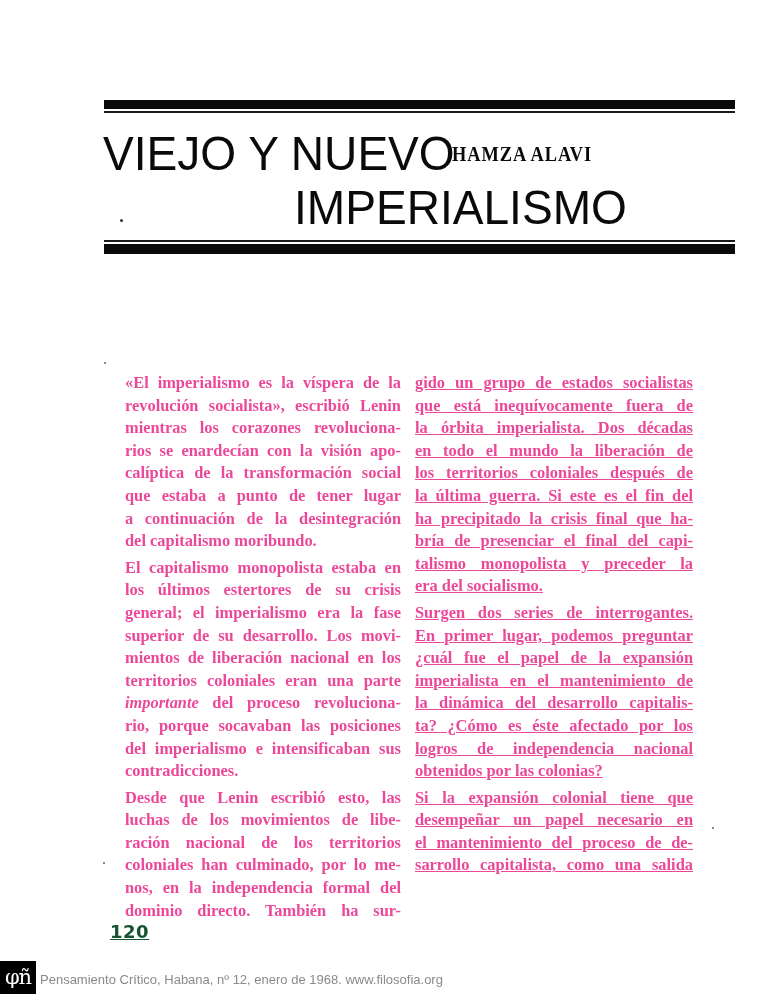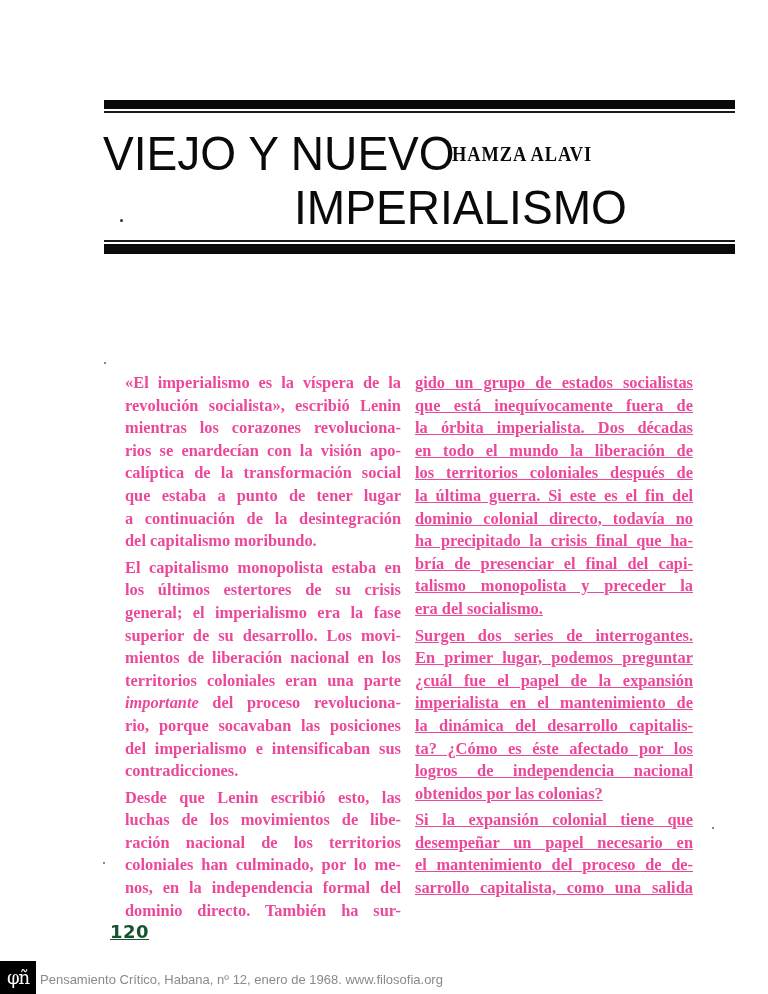--- a/index.html
+++ b/index.html
@@ -128,21 +128,21 @@
       text-decoration: underline;
     }
     
     .footer-logo {
       position: absolute;
       left: 0; top: 961px;
       width: 36px; height: 33px;
       background: #000000;
       color: #ffffff;
       font-family: "DejaVu Serif", serif;
-      font-size: 18px;
+      font-size: 21px;
       line-height: 33px;
       text-align: center;
       letter-spacing: -1px;
     }
     .footer-text {
       position: absolute;
       left: 40px; top: 972px;
       font-family: "Liberation Sans", sans-serif;
       font-size: 13px;
       color: #8a8a8a;
@@ -210,21 +210,20 @@
   </div>
 
   <div class="column col-right">
     <div class="para">
       <span class="line">gido un grupo de estados socialistas</span>
       <span class="line">que está inequívocamente fuera de</span>
       <span class="line">la órbita imperialista. Dos décadas</span>
       <span class="line">en todo el mundo la liberación de</span>
       <span class="line">los territorios coloniales después de</span>
       <span class="line">la última guerra. Si este es el fin del</span>
-      <span class="line">dominio colonial directo, todavía no</span>
       <span class="line">ha precipitado la crisis final que ha-</span>
       <span class="line">bría de presenciar el final del capi-</span>
       <span class="line">talismo monopolista y preceder la</span>
       <span class="line last">era del socialismo.</span>
     </div>
     <div class="para-gap"></div>
     <div class="para">
       <span class="line">Surgen dos series de interrogantes.</span>
       <span class="line">En primer lugar, podemos preguntar</span>
       <span class="line">¿cuál fue el papel de la expansión</span>

